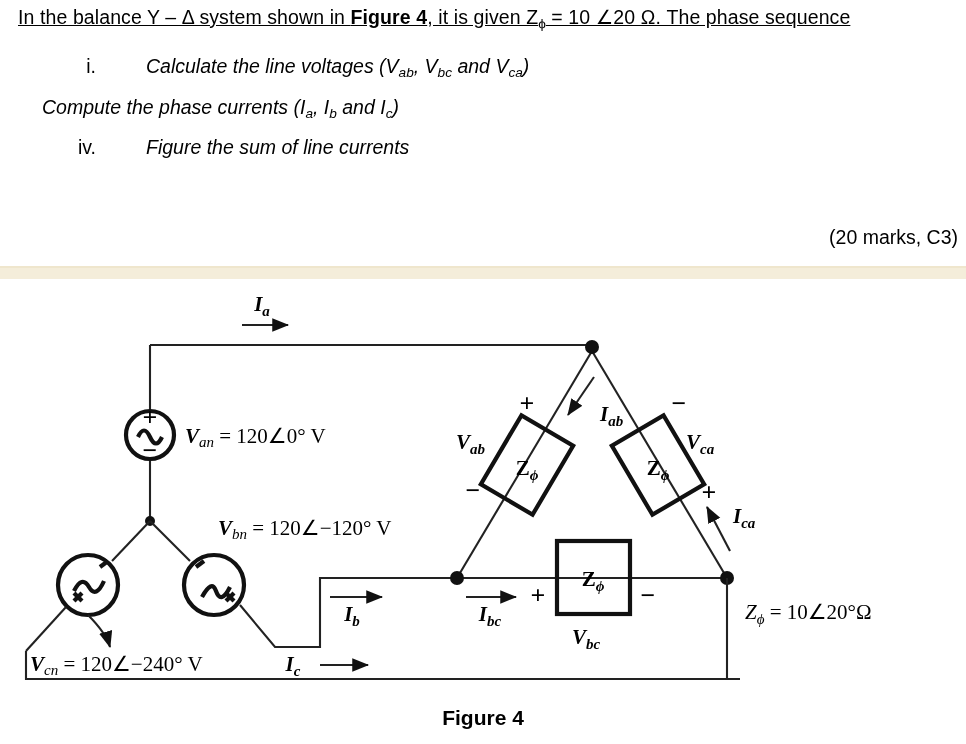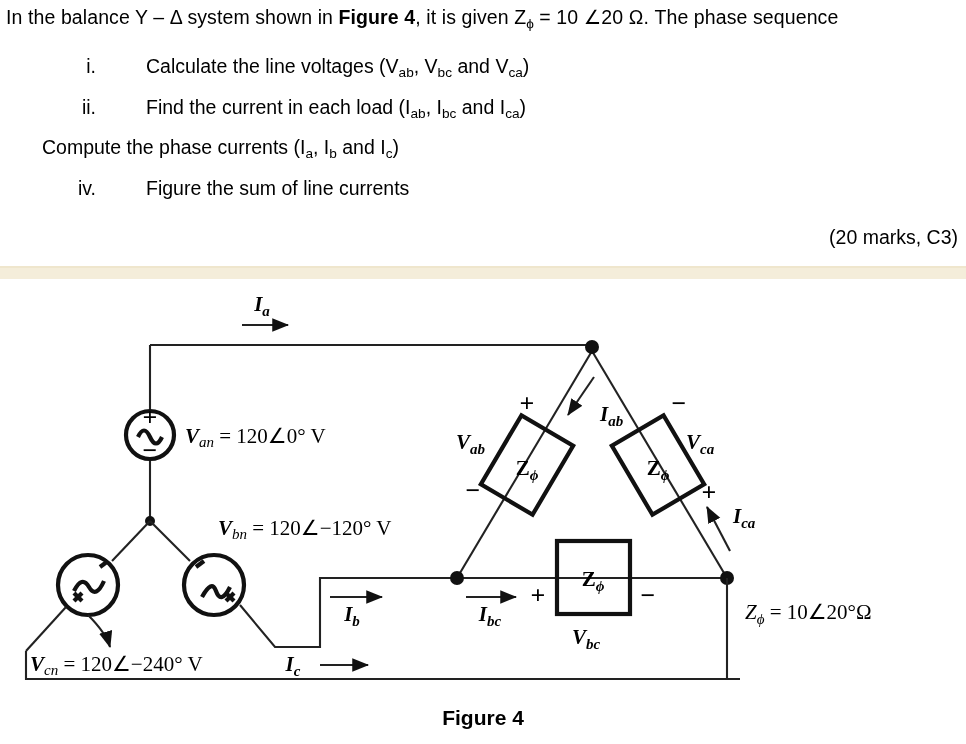--- a/index.html
+++ b/index.html
@@ -1,27 +1,27 @@
 <!DOCTYPE html>
 <html><head>
 <meta charset="utf-8">
 <style>
   html,body{margin:0;padding:0;}
   body{
     width:966px;height:744px;position:relative;background:#ffffff;
     font-family:"Liberation Sans", sans-serif;color:#000;overflow:hidden;
   }
   .question{position:absolute;left:0;top:0;width:966px;}
-  .qline{font-size:19.5px;line-height:34px;padding-left:6px;letter-spacing:.1px;}
+  .qline{font-size:19.5px;line-height:34px;padding-left:18px;letter-spacing:.1px;text-decoration:underline;}
   .qline b{font-weight:bold;}
   sub{font-size:.70em;vertical-align:-0.28em;letter-spacing:0;}
   .items{margin-top:8px;}
   .item{display:flex;font-size:19.5px;line-height:34px;}
   .rn{width:96px;text-align:right;padding-right:8px;font-style:normal;}
-  .itxt{padding-left:42px;}
+  .itxt{padding-left:42px;font-style:italic;}
   .marks{position:absolute;right:8px;top:226px;font-size:19.5px;text-align:right;}
   .band{position:absolute;left:0;top:266px;width:966px;height:13px;background:#f4edda;}
   .band .b2{position:absolute;left:0;top:0;width:966px;height:2px;background:#efe6cd;}
   .figcap{position:absolute;left:0;top:706px;width:966px;text-align:center;
           font-size:21px;font-weight:bold;}
   svg{position:absolute;left:0;top:279px;}
   .wire{stroke:#1a1a1a;fill:none;}
   .thick{stroke:#111;stroke-width:4.2;fill:none;}
   .thin{stroke:#222;stroke-width:2.1;fill:none;}
   text{font-family:"Liberation Serif", serif;fill:#000;}
@@ -39,24 +39,20 @@
   </div>
 
 
   <div class="items">
 
     <div class="item">
       <div class="rn">i.</div>
       <div class="itxt"><span>Calculate the line voltages (V</span><sub>ab</sub><span>, V</span><sub>bc</sub><span> and V</span><sub>ca</sub><span>)</span></div>
     </div>
 
-    <div class="item">
-      <div class="rn">ii.</div>
-      <div class="itxt"><span>Find the current in each load (I</span><sub>ab</sub><span>, I</span><sub>bc</sub><span> and I</span><sub>ca</sub><span>)</span></div>
-    </div>
 
     <div class="item">
       <div class="itxt"><span>Compute the phase currents (I</span><sub>a</sub><span>, I</span><sub>b</sub><span> and I</span><sub>c</sub><span>)</span></div>
     </div>
 
     <div class="item">
       <div class="rn">iv.</div>
       <div class="itxt">Figure the sum of line currents</div>
     </div>
 

